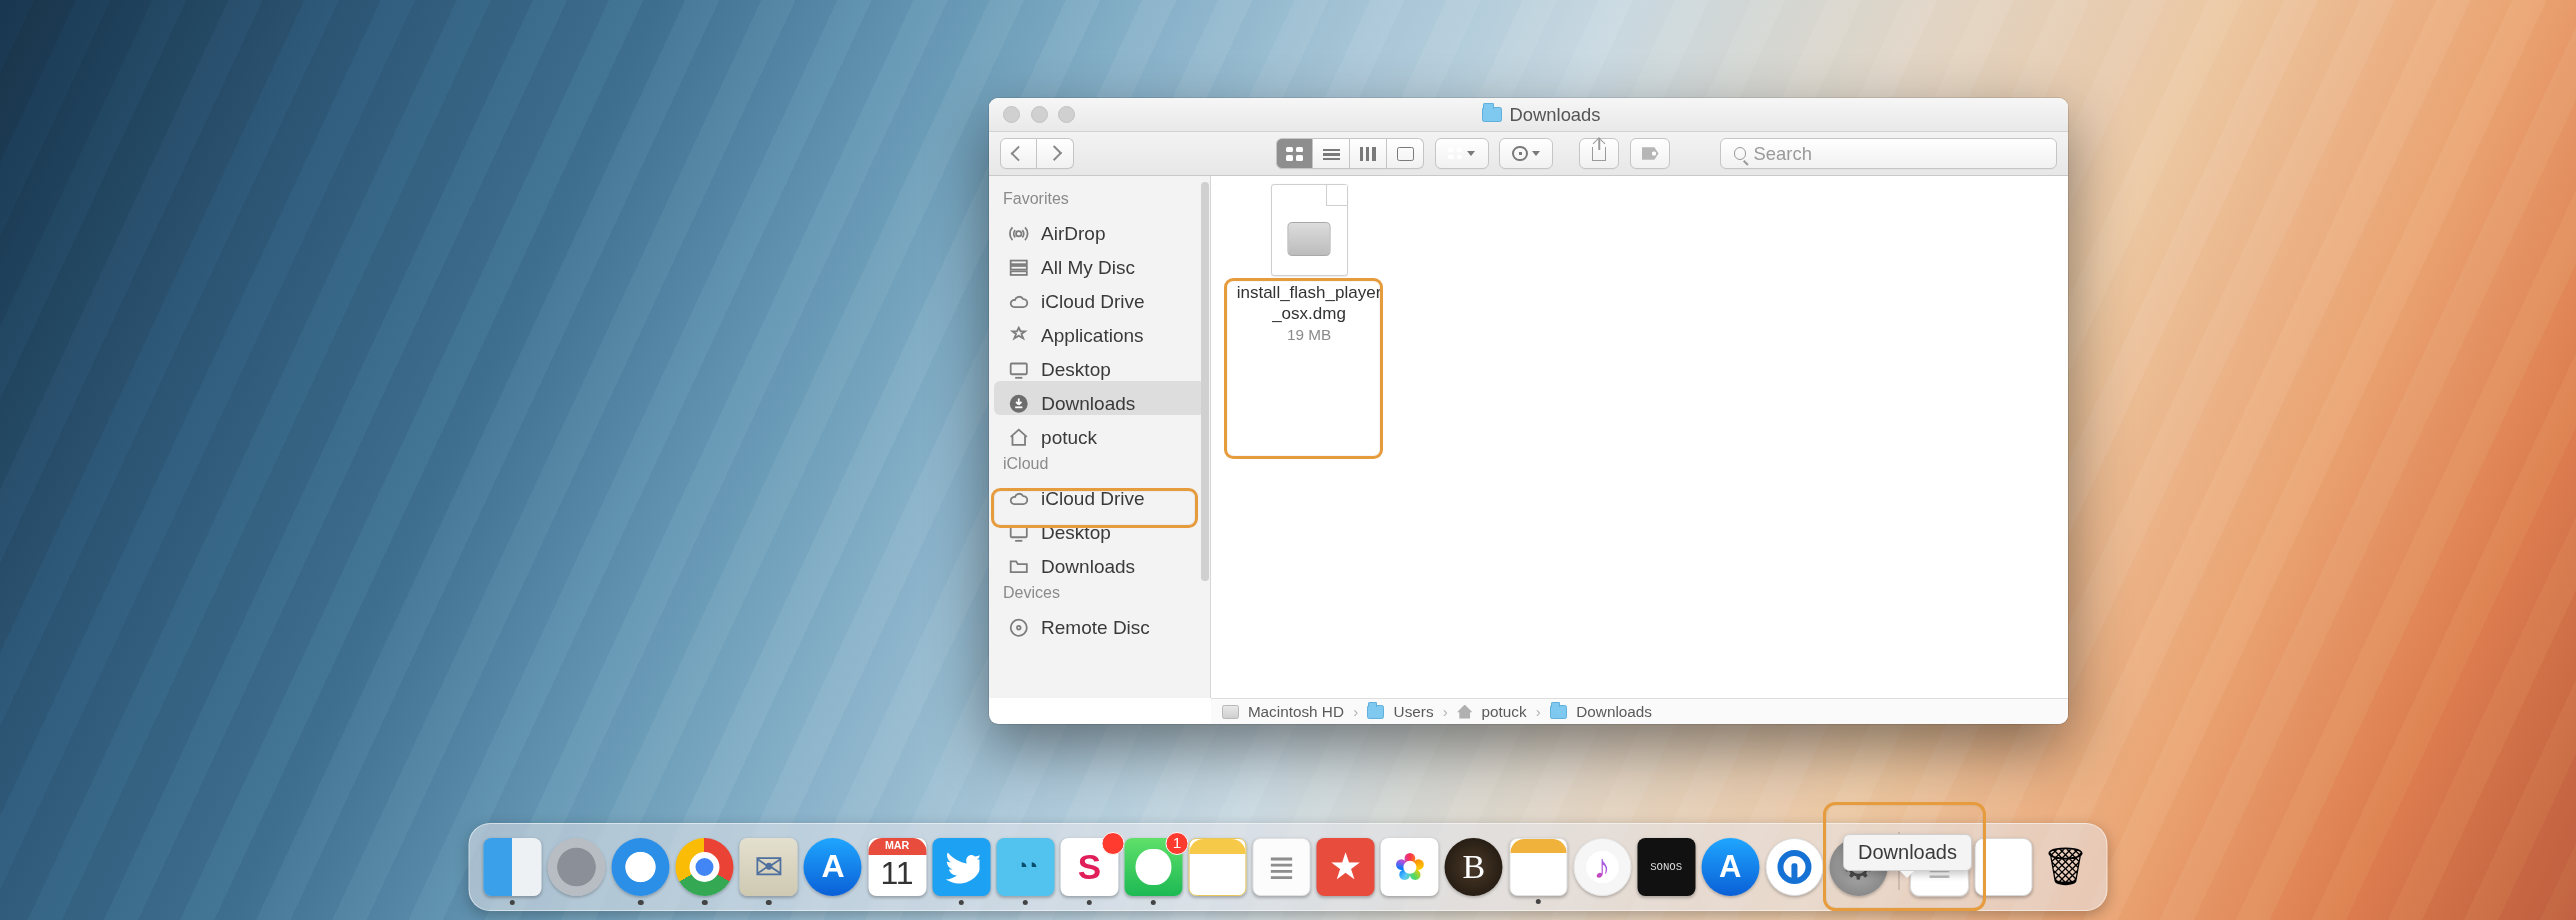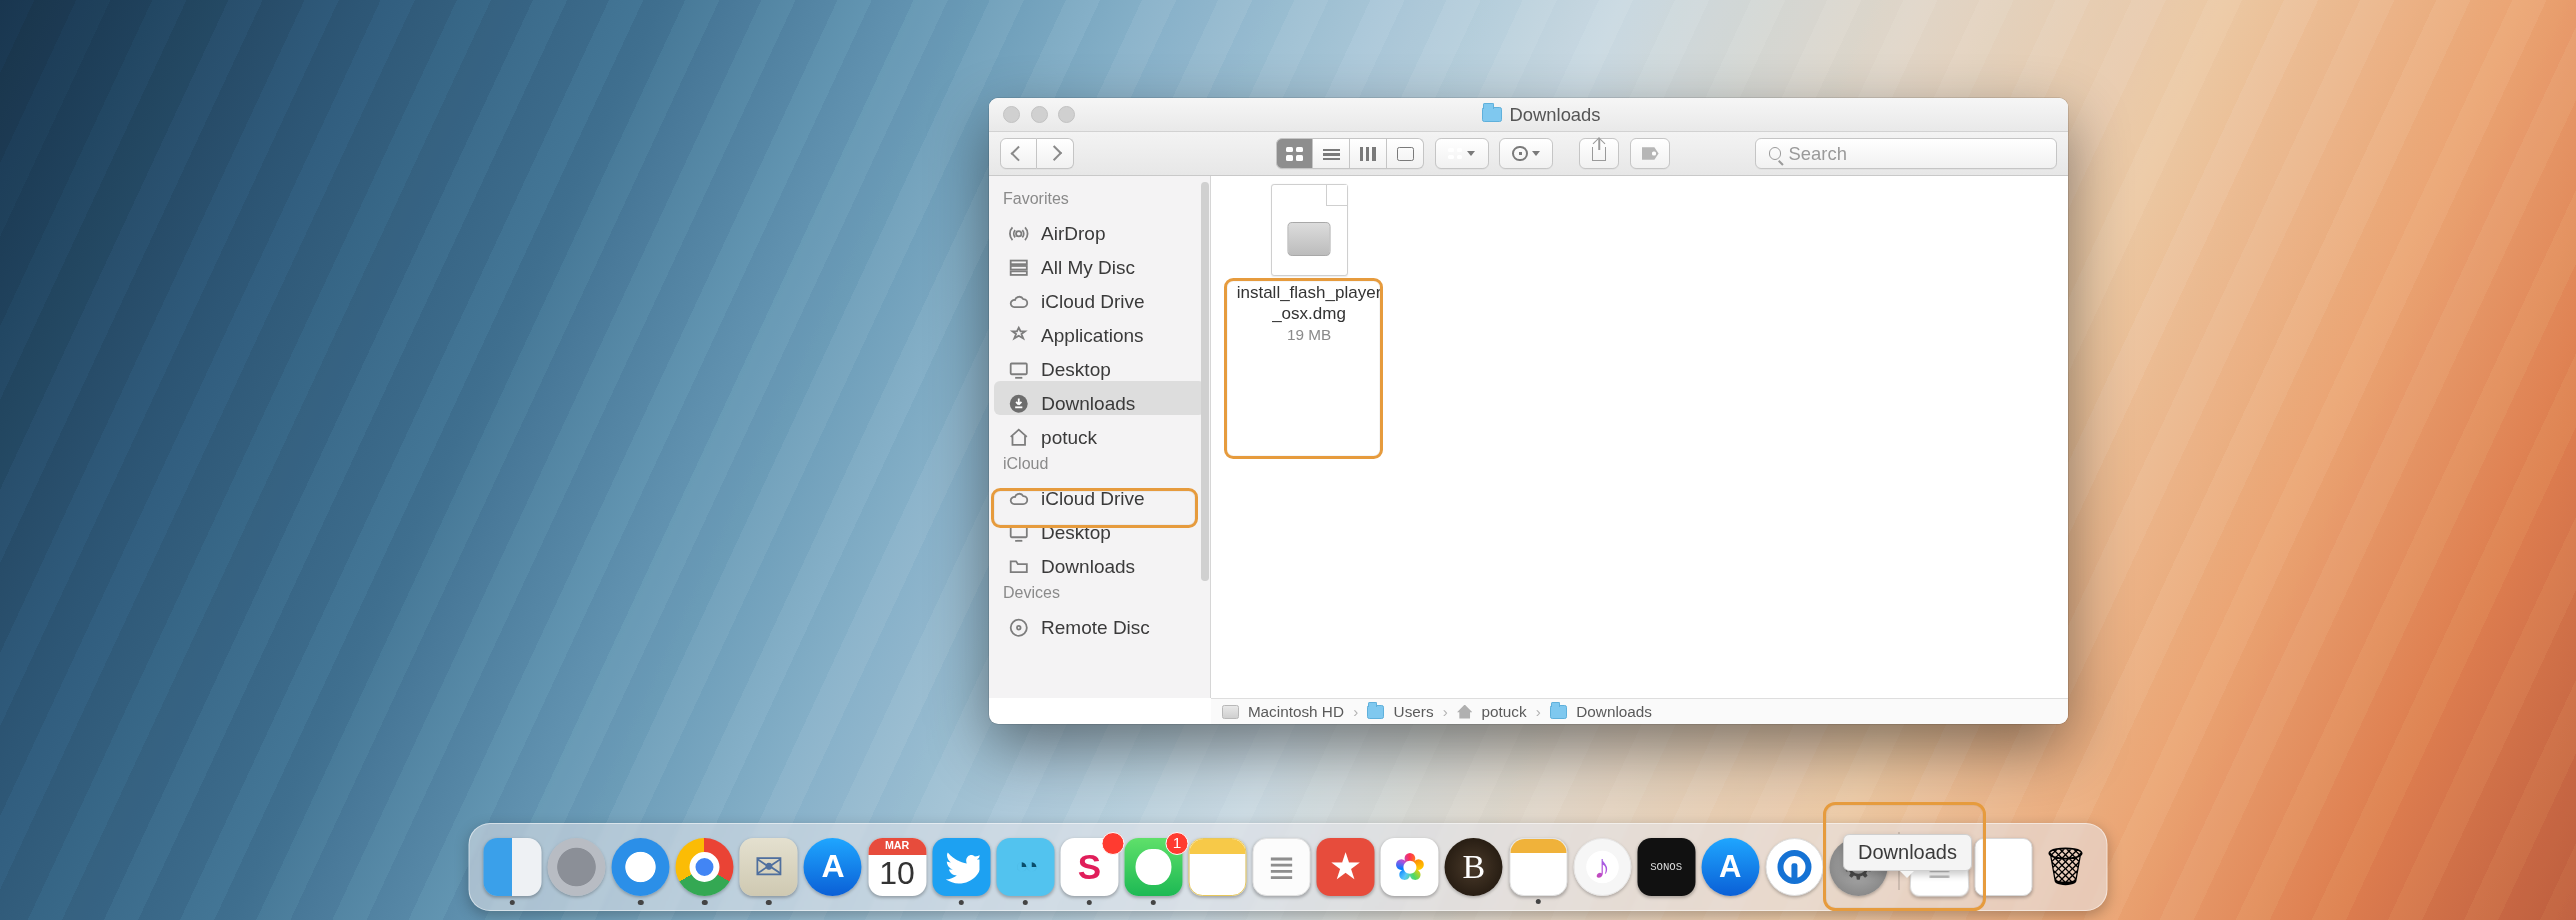--- a/index.html
+++ b/index.html
@@ -108,21 +108,21 @@
     radial-gradient(circle,#7a7a7a 1.5px,transparent 1.5px) 50% 100%/100% 100%;}
 
   .tbtn.single { width:40px; }
   .share-icon { width:14px; height:14px; border:1.5px solid #9a9a9a; border-top:none; position:relative; }
   .share-icon::before{content:"";position:absolute;left:50%;top:-7.7px;width:1.5px;height:10.7px;background:#9a9a9a;transform:translateX(-50%);}
   .share-icon::after{content:"";position:absolute;left:50%;top:-7.7px;width:7.7px;height:7.7px;border:1.5px solid #9a9a9a;border-right:none;border-bottom:none;transform:translateX(-50%) rotate(45deg);}
   .tag-icon { width:17px;height:12.3px;background:#b6b6b6;clip-path:polygon(0 0,75% 0,100% 50%,75% 100%,0 100%);position:relative; }
   .tag-icon::after{content:"";position:absolute;right:3.1px;top:50%;width:3.1px;height:3.1px;background:#fff;border-radius:50%;transform:translateY(-50%);}
 
   .toolbar-spacer { flex:1; }
-  .search { width:302px; padding:0 12.3px; justify-content:flex-start; gap:7.7px; color:#9a9a9a; font-size:18.4px; }
+  .search { width:337px; padding:0 12.3px; justify-content:flex-start; gap:7.7px; color:#9a9a9a; font-size:18.4px; }
   .search-icon { width:12.3px;height:12.3px;border:1.5px solid #9a9a9a;border-radius:50%;position:relative; }
   .search-icon::after{content:"";position:absolute;right:-4.6px;bottom:-4.6px;width:6.1px;height:1.5px;background:#9a9a9a;transform:rotate(45deg);}  
 
   
   .fbody { display:flex; height: calc(100% - 34px - 44px - 26px); gap: 9px; }
 
   
   .sidebar { width:222px; background:#f4f3f4; border-right:0.8px solid #d6d6d6; padding:7.7px 0 0 0; position:relative; }
   .sb-scroll { position:absolute; right:1.5px; top:6.1px; width:7.7px; height:399px; background:#d0d0d0; border-radius:3.8px; }
   .sb-section { font-size:16px; color:#8a8a8a; padding:6.1px 14px 3.1px; }
@@ -185,21 +185,21 @@
   .dock {
     display:flex; align-items:flex-end; gap:6.1px;
     padding:7.7px 14px 14px;
     background:rgba(230,230,235,.55);
     border:0.8px solid rgba(255,255,255,.5);
     border-radius:21.5px;
     backdrop-filter: blur(1.5px);
     box-shadow:0 4.6px 14px rgba(0,0,0,.25);
   }
   .dock-sep { width:1.5px; height:58px; background:rgba(0,0,0,.25); margin:0 4.6px 6.1px; align-self:flex-end; }
-  .dicon { width:58px; height:58px; border-radius:14px; position:relative; box-shadow:0 1.5px 3.1px rgba(0,0,0,.25); }
+  .dicon { width:58px; height:58px; border-radius:8px; position:relative; box-shadow:0 1.5px 3.1px rgba(0,0,0,.25); }
   .dot { position:absolute; left:50%; bottom:-9.2px; transform:translateX(-50%); width:5.4px; height:5.4px; border-radius:50%; background:#444; }
   .dicon.noround { border-radius:9.2px; }
   .dicon.circle { border-radius:50%; }
 
   
   .di-finder   { background:linear-gradient(90deg,#3aa0ea 50%,#eef1f4 50%); }
   .di-launch   { background:radial-gradient(circle at 50% 50%, #8b8f97 0 46%, #b8bcc3 48% 100%); border-radius:50%; }
   .di-safari   { background:radial-gradient(circle at 50% 50%, #fff 0 36%, #2b8fe8 38% 100%); border-radius:50%; }
   .di-chrome   { background:conic-gradient(#ea4335 0 120deg,#34a853 120deg 240deg,#fbbc05 240deg 360deg); border-radius:50%; }
   .di-chrome::after{content:"";position:absolute;inset:14px;border-radius:50%;background:#4285f4;border:6.1px solid #fff;}
@@ -503,21 +503,21 @@
       </div>
     <div class="dicon circle di-chrome">
         <span class="dot"></span>
       </div>
     <div class="dicon di-mail">
         <span class="dot"></span>
       </div>
     <div class="dicon circle di-appstoreblue"></div>
     <div class="dicon di-cal">
       <span class="month">MAR</span>
-      <span class="day">10</span>
+      <span class="day">11</span>
     </div>
     <div class="dicon di-twitter">
         <span class="dot"></span>
       </div>
     <div class="dicon di-tweetbot">
         <span class="dot"></span>
       </div>
     <div class="dicon di-slack">
         <span class="badge"></span>
         <span class="dot"></span>

